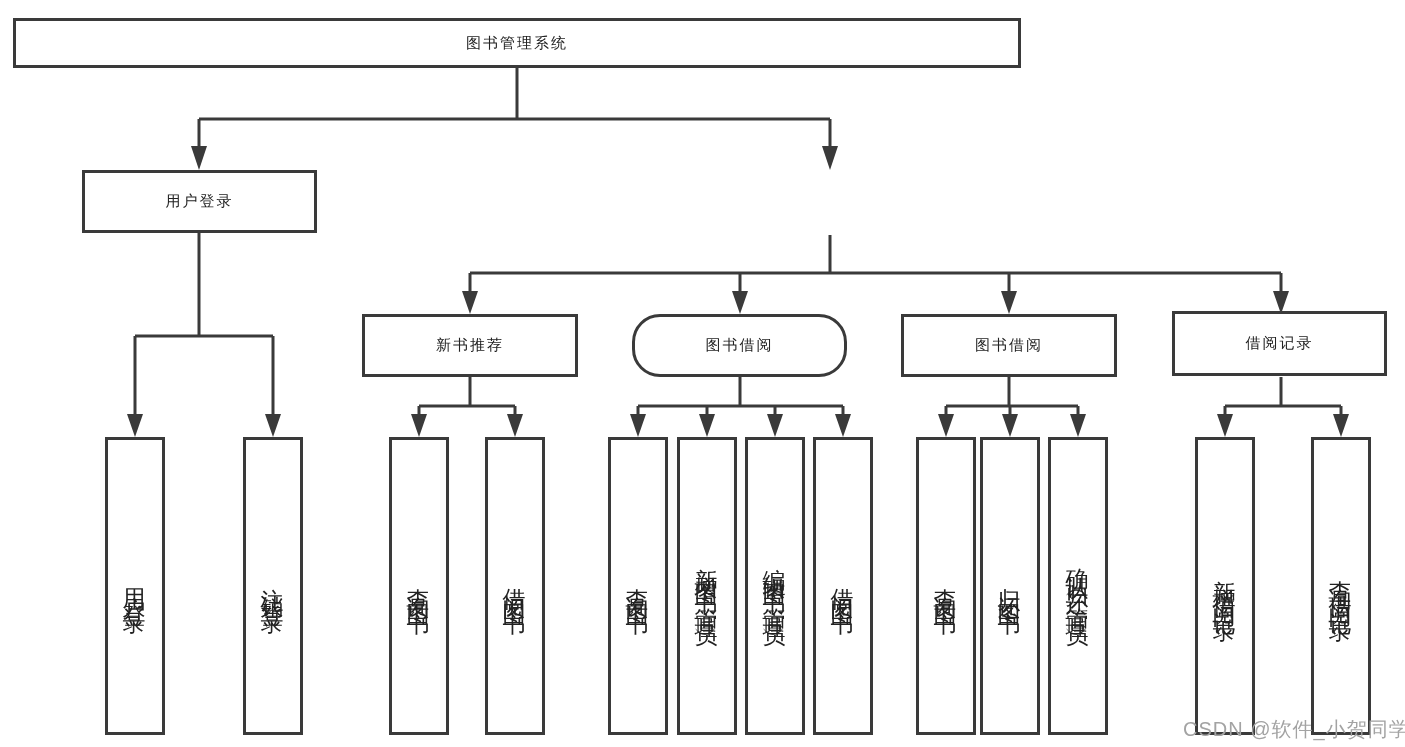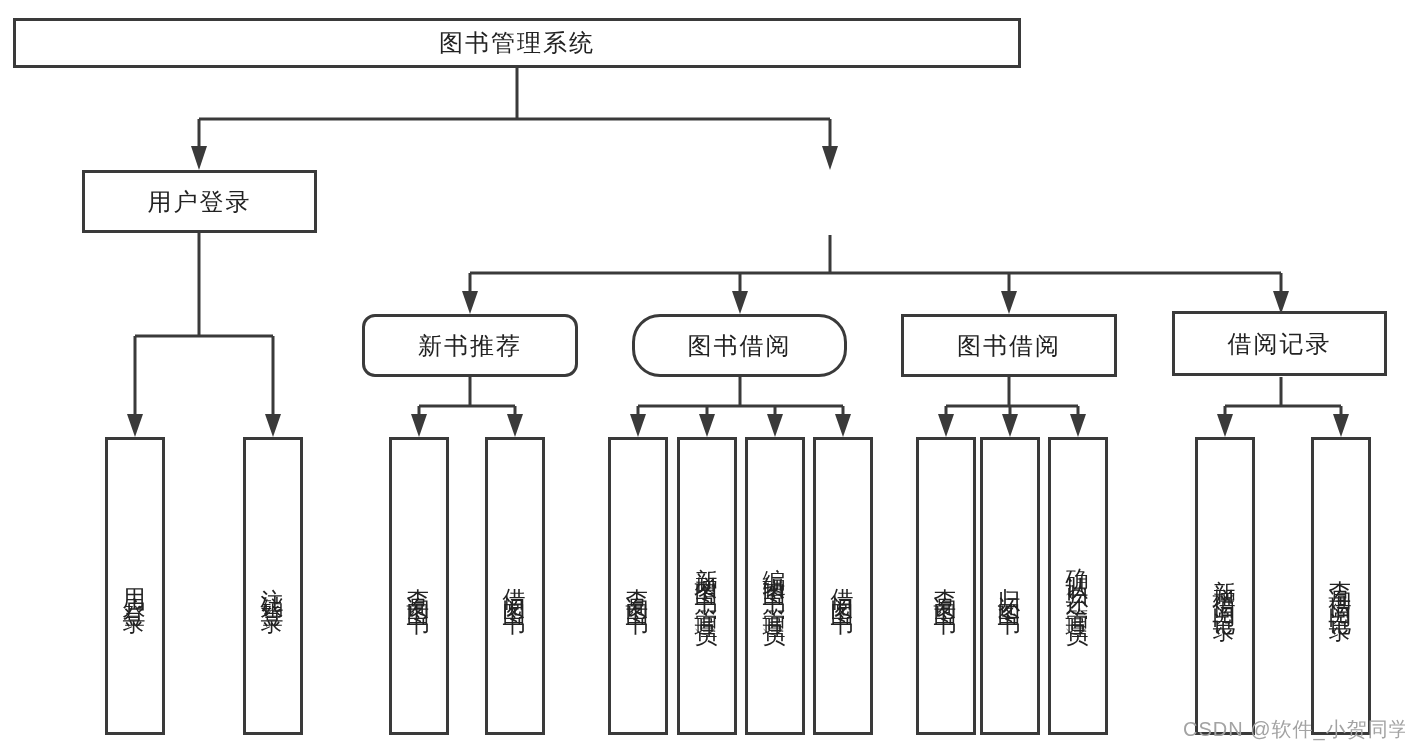--- a/index.html
+++ b/index.html
@@ -18,21 +18,21 @@
   }
   #connectors{position:absolute;left:0;top:0;width:1405px;height:747px;}
   #connectors path{stroke:var(--line);stroke-width:3;fill:none;}
   #connectors polygon{fill:var(--line);stroke:none;}
   .hbox{
     position:absolute;
     box-sizing:border-box;
     border:3px solid var(--line);
     background:var(--bg);
     display:flex;align-items:center;justify-content:center;
-    font-size:24px;color:var(--text);letter-spacing:2px;
+    font-size:15px;color:var(--text);letter-spacing:2px;
   }
   .vbox{
     position:absolute;
     box-sizing:border-box;
     border:3px solid var(--line);
     background:var(--bg);
     top:437px;height:298px;width:60px;
     display:flex;align-items:center;justify-content:center;
   }
   .vbox span{
@@ -94,21 +94,21 @@
       <path d="M1281 377 V406 M1225 406 H1341 M1225 406 V416 M1341 406 V416"></path>
       <polygon points="1217,414 1233,414 1225,437"></polygon>
       <polygon points="1333,414 1349,414 1341,437"></polygon>
     </g>
   </svg>
 
   <div class="hbox" style="left:13px;top:18px;width:1008px;height:50px;">图书管理系统</div>
 
   <div class="hbox" style="left:82px;top:170px;width:235px;height:63px;">用户登录</div>
 
-  <div class="hbox" style="left:362px;top:314px;width:216px;height:63px;border-radius:13px;">新书推荐</div>
+  <div class="hbox" style="left:362px;top:314px;width:216px;height:63px;">新书推荐</div>
   <div class="hbox" style="left:632px;top:314px;width:215px;height:63px;border-radius:28px;">图书借阅</div>
   <div class="hbox" style="left:901px;top:314px;width:216px;height:63px;">图书借阅</div>
   <div class="hbox" style="left:1172px;top:311px;width:215px;height:65px;">借阅记录</div>
 
   <div class="vbox" style="left:105px;">
     <span>用户登录</span>
   </div>
   <div class="vbox" style="left:243px;">
     <span>注销登录</span>
   </div>

